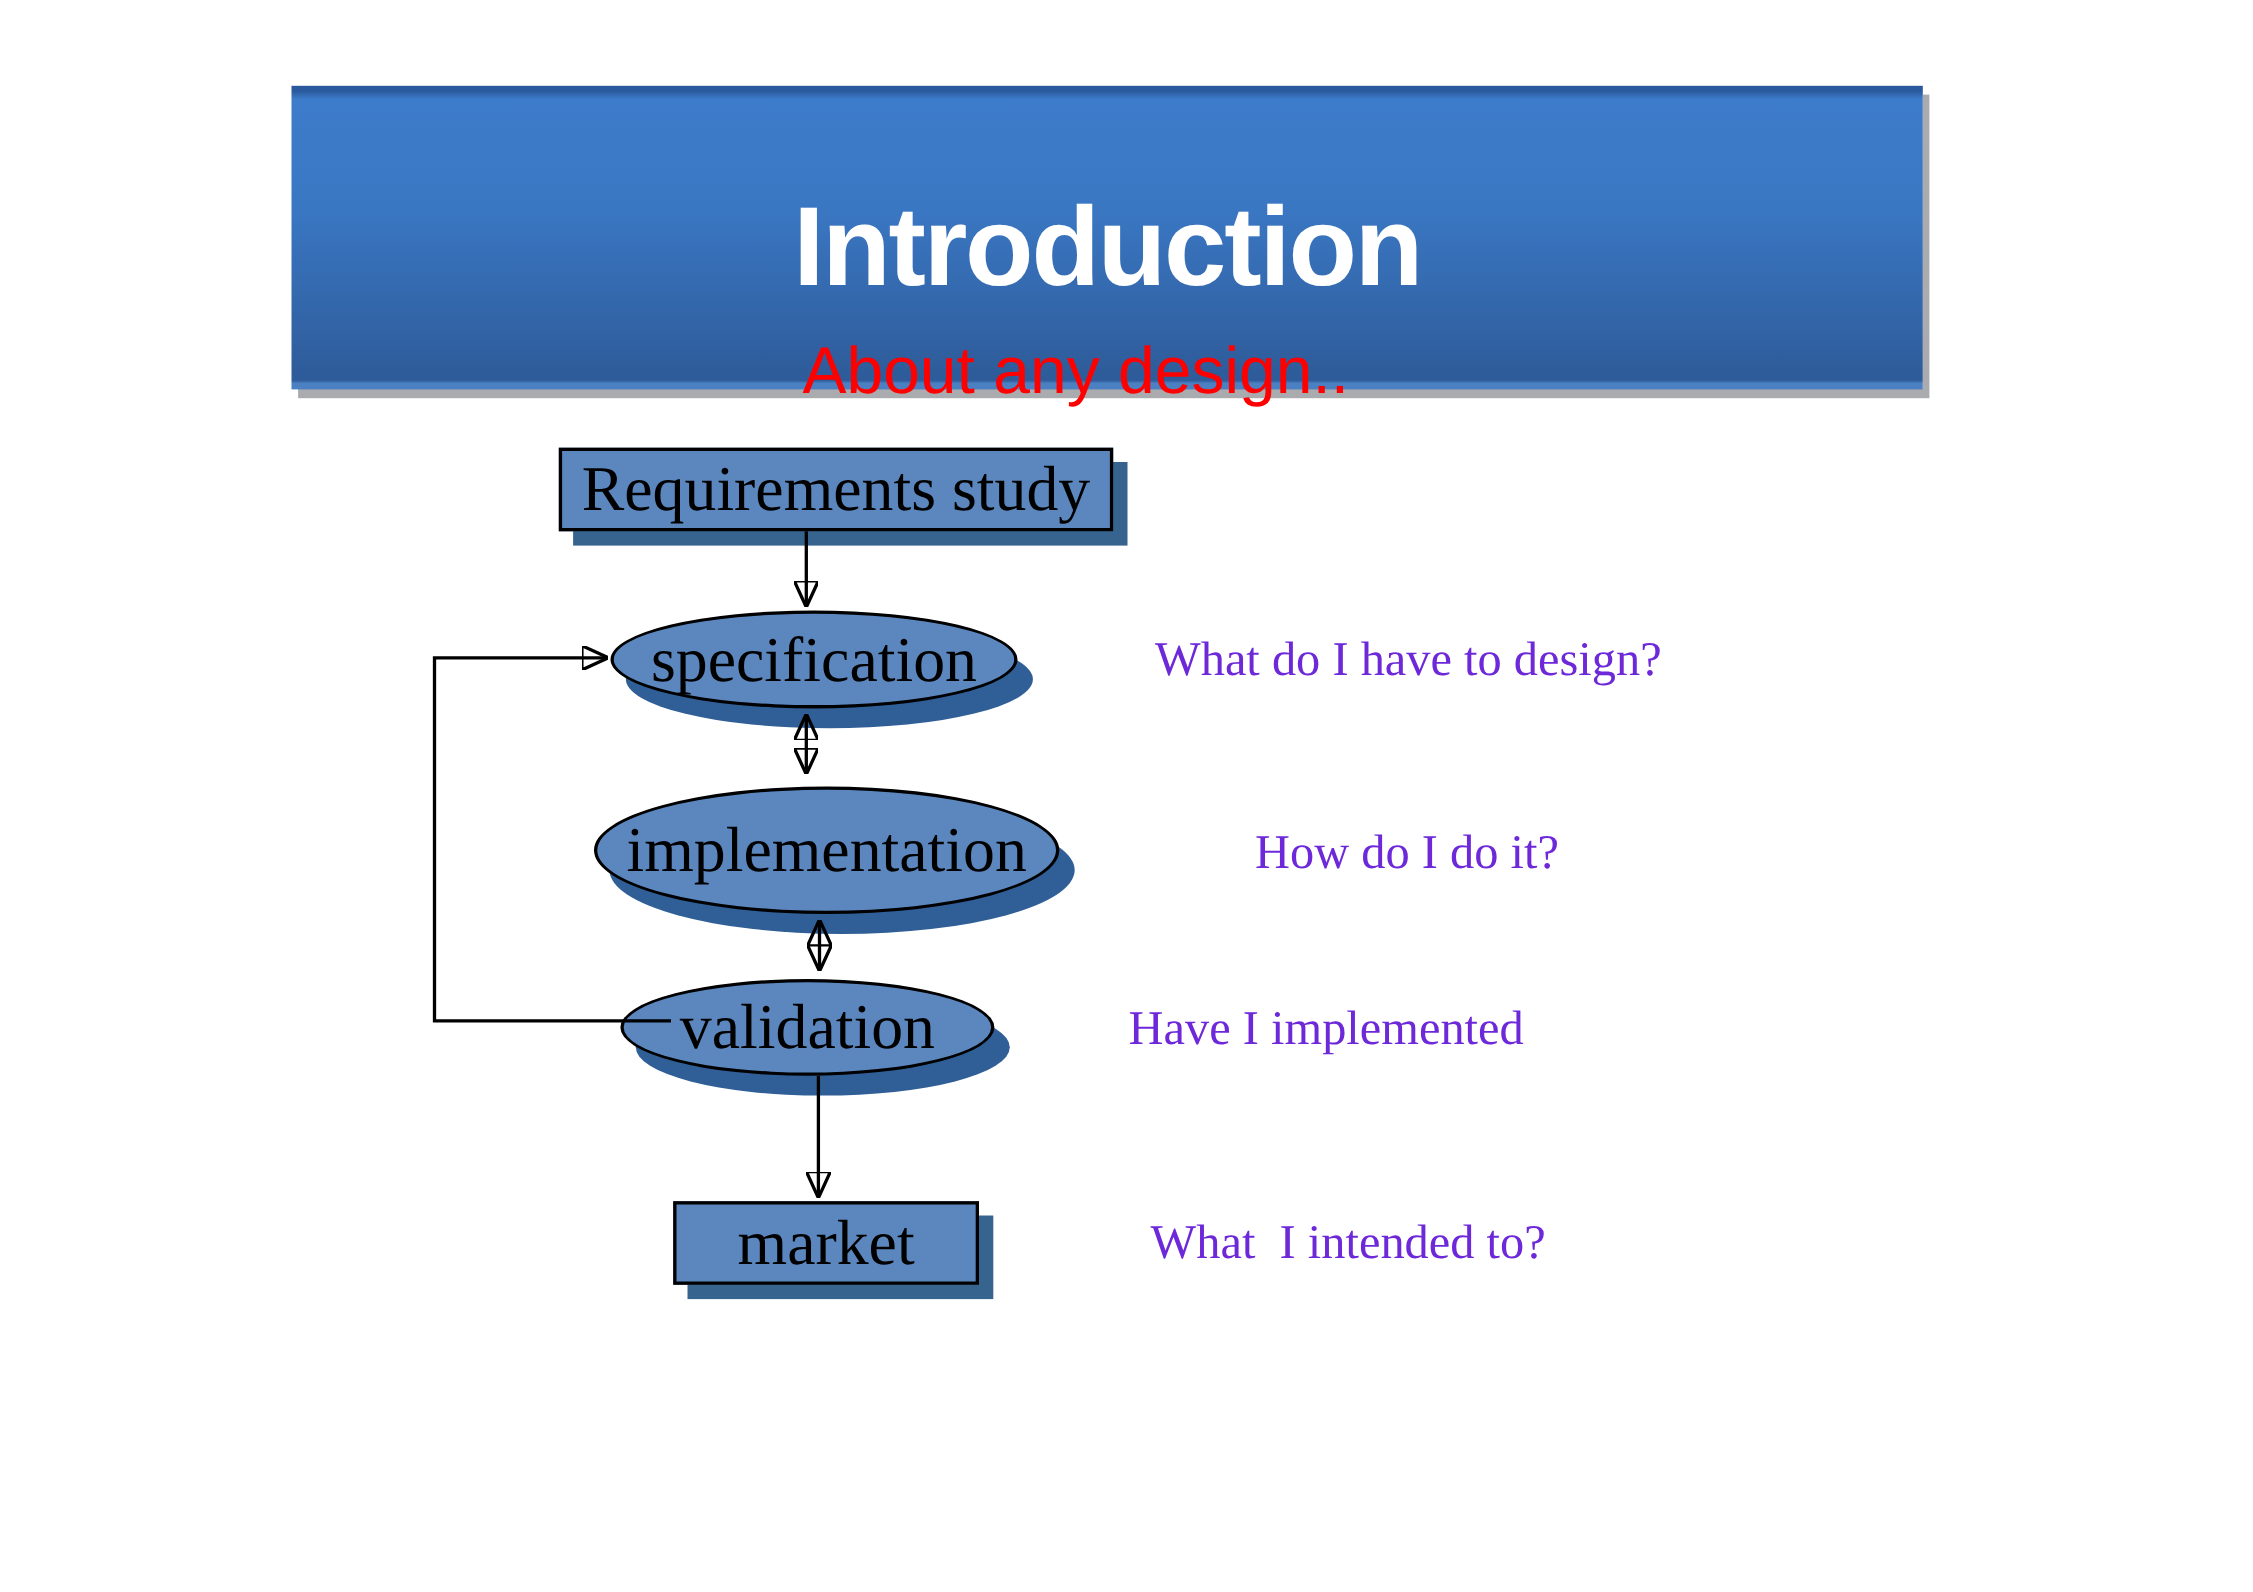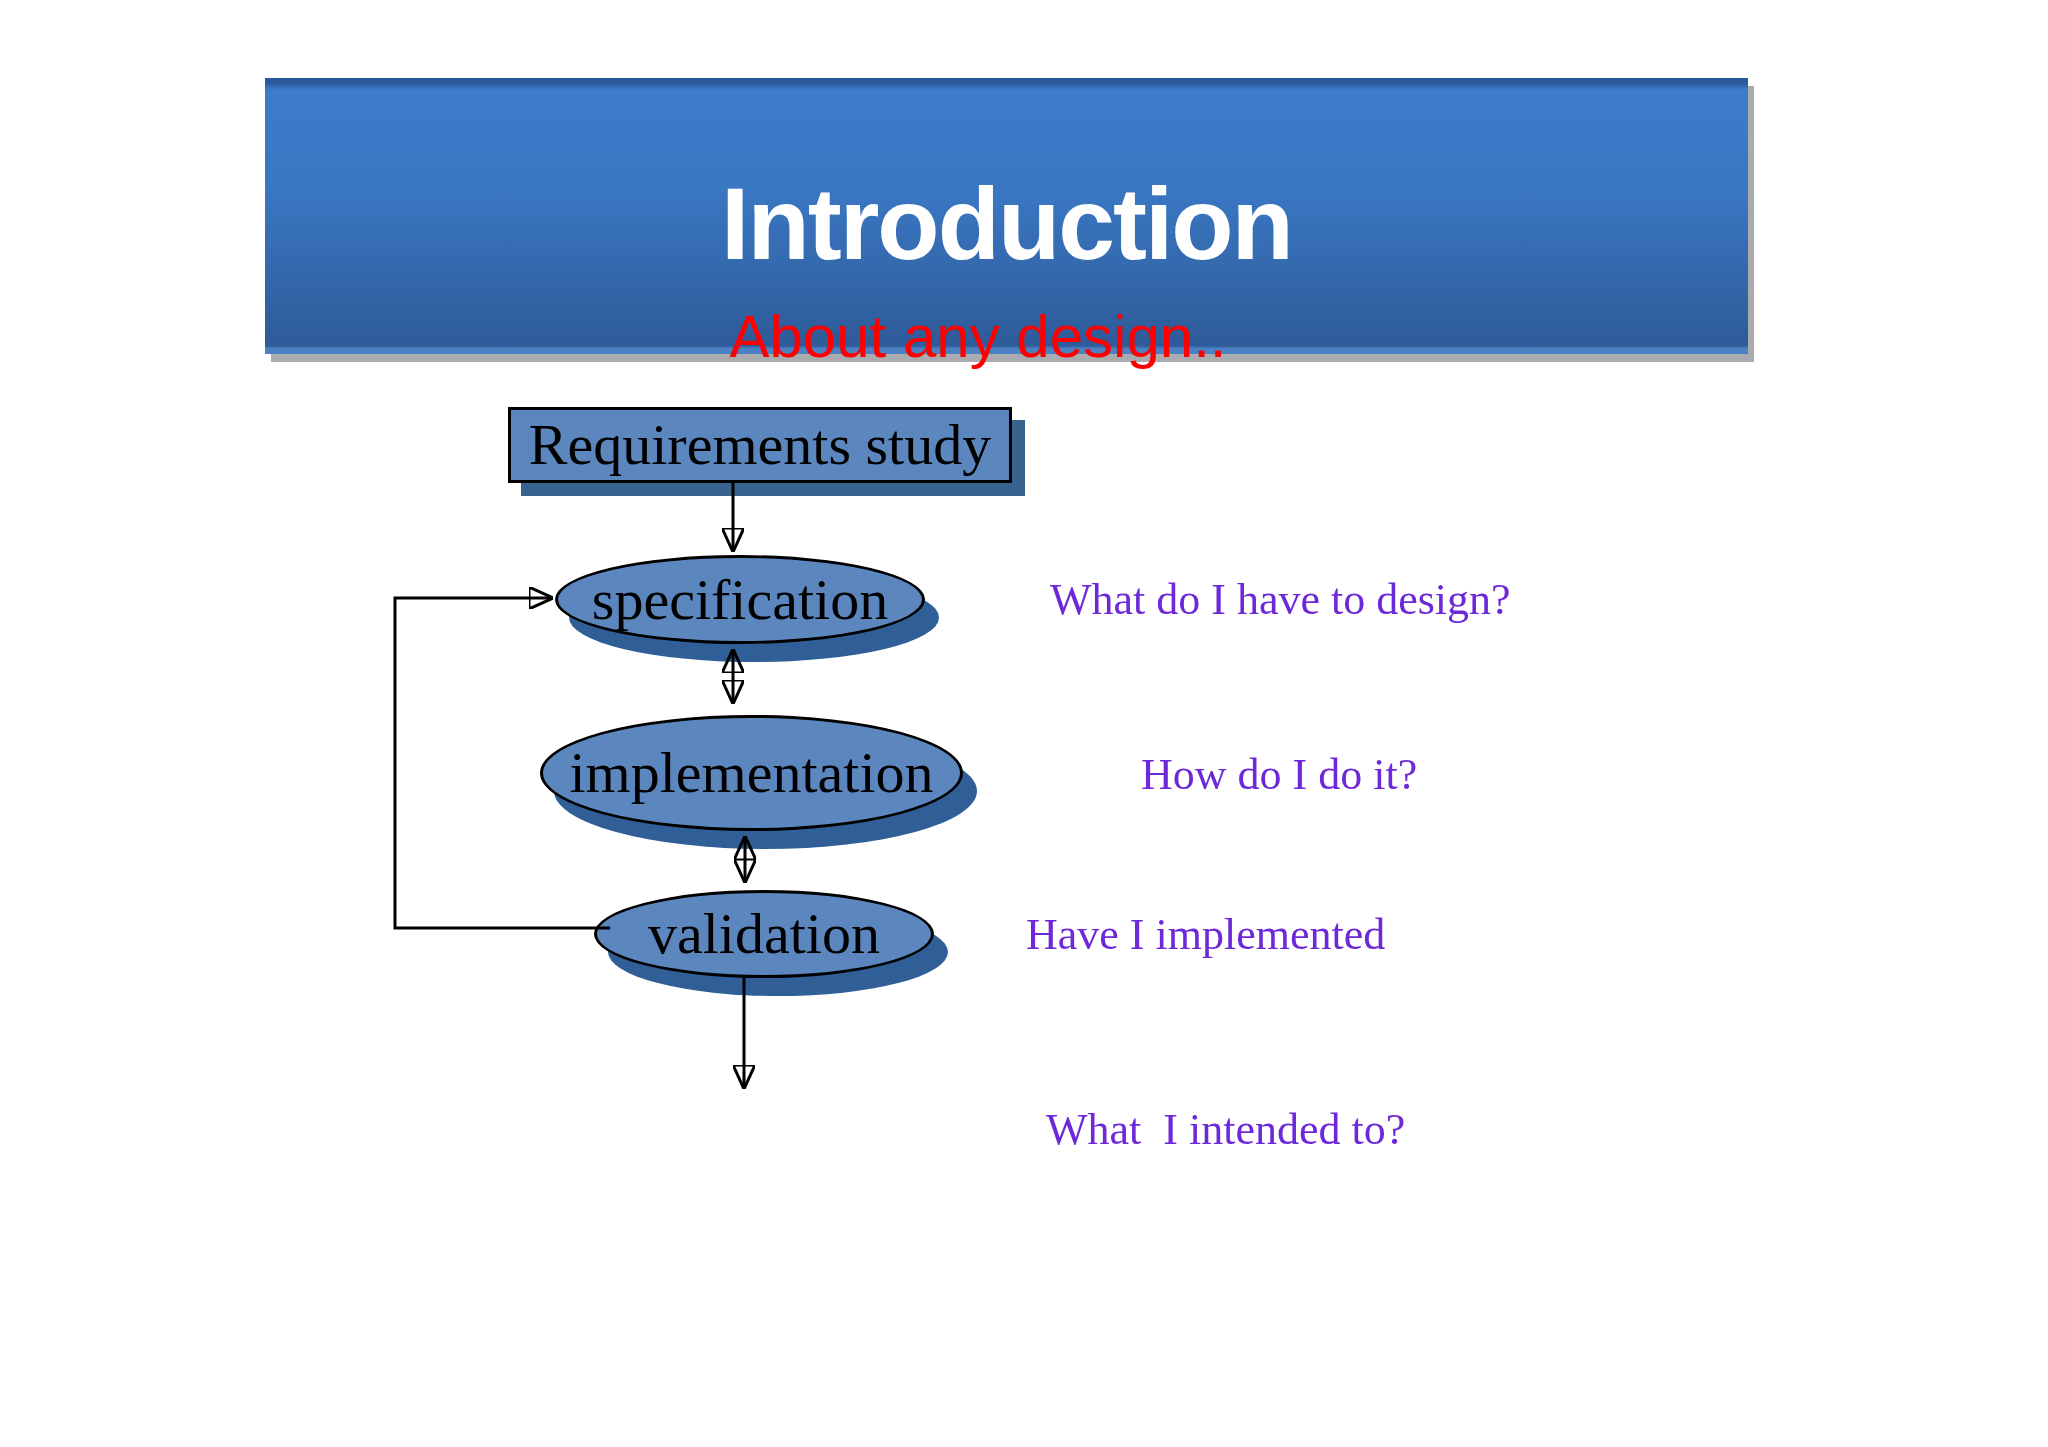--- a/index.html
+++ b/index.html
@@ -36,21 +36,21 @@
     position:absolute; display:flex; align-items:center; justify-content:center;
     background:#5b87be; border:3px solid #000000; box-sizing:border-box;
     color:#000000; font-size:58px; line-height:1; white-space:nowrap;
   }
   .rect-node    { box-shadow:13px 13px 0 #36648e; }
   .ellipse-node { border-radius:50%; box-shadow:14px 18px 0 #2f5f96; }
 
   .node-requirements   { left:508px; top:407px;  width:504px; height:76px;  }
   .node-specification  { left:555px; top:555px;  width:370px; height:89px;  }
   .node-implementation { left:540px; top:715px;  width:423px; height:116px; }
-  .node-validation     { left:594px; top:890px;  width:340px; height:88px;  }
+  .node-validation     { left:564px; top:890px;  width:340px; height:88px;  }
   .node-market         { left:612px; top:1092px; width:278px; height:76px;  }
 
   
   .connectors {
     position:absolute; left:0; top:0; width:2048px; height:1447px;
     pointer-events:none;
   }
   .connectors path { stroke:#000000; stroke-width:3; fill:none; }
 
   
@@ -83,20 +83,23 @@
   </div>
 
   <div class="node ellipse-node node-implementation">
     <span>implementation</span>
   </div>
 
   <div class="node ellipse-node node-validation">
     <span>validation</span>
   </div>
 
+  <div class="node rect-node node-market">
+    <span>market</span>
+  </div>
 
   <svg class="connectors" viewBox="0 0 2048 1447" xmlns="http://www.w3.org/2000/svg">
     <defs>
       <marker id="arrowhead" viewBox="0 0 24 22" markerWidth="24" markerHeight="22" refX="21" refY="11" orient="auto-start-reverse" markerUnits="userSpaceOnUse">
         <path d="M0,0 L24,11 L0,22 Z" fill="#000000" stroke="none"></path>
       </marker>
     </defs>
     <path d="M733 483 L733 549" marker-end="url(#arrowhead)"></path>
     <path d="M733 652 L733 701" marker-start="url(#arrowhead)" marker-end="url(#arrowhead)"></path>
     <path d="M745 839 L745 880" marker-start="url(#arrowhead)" marker-end="url(#arrowhead)"></path>

